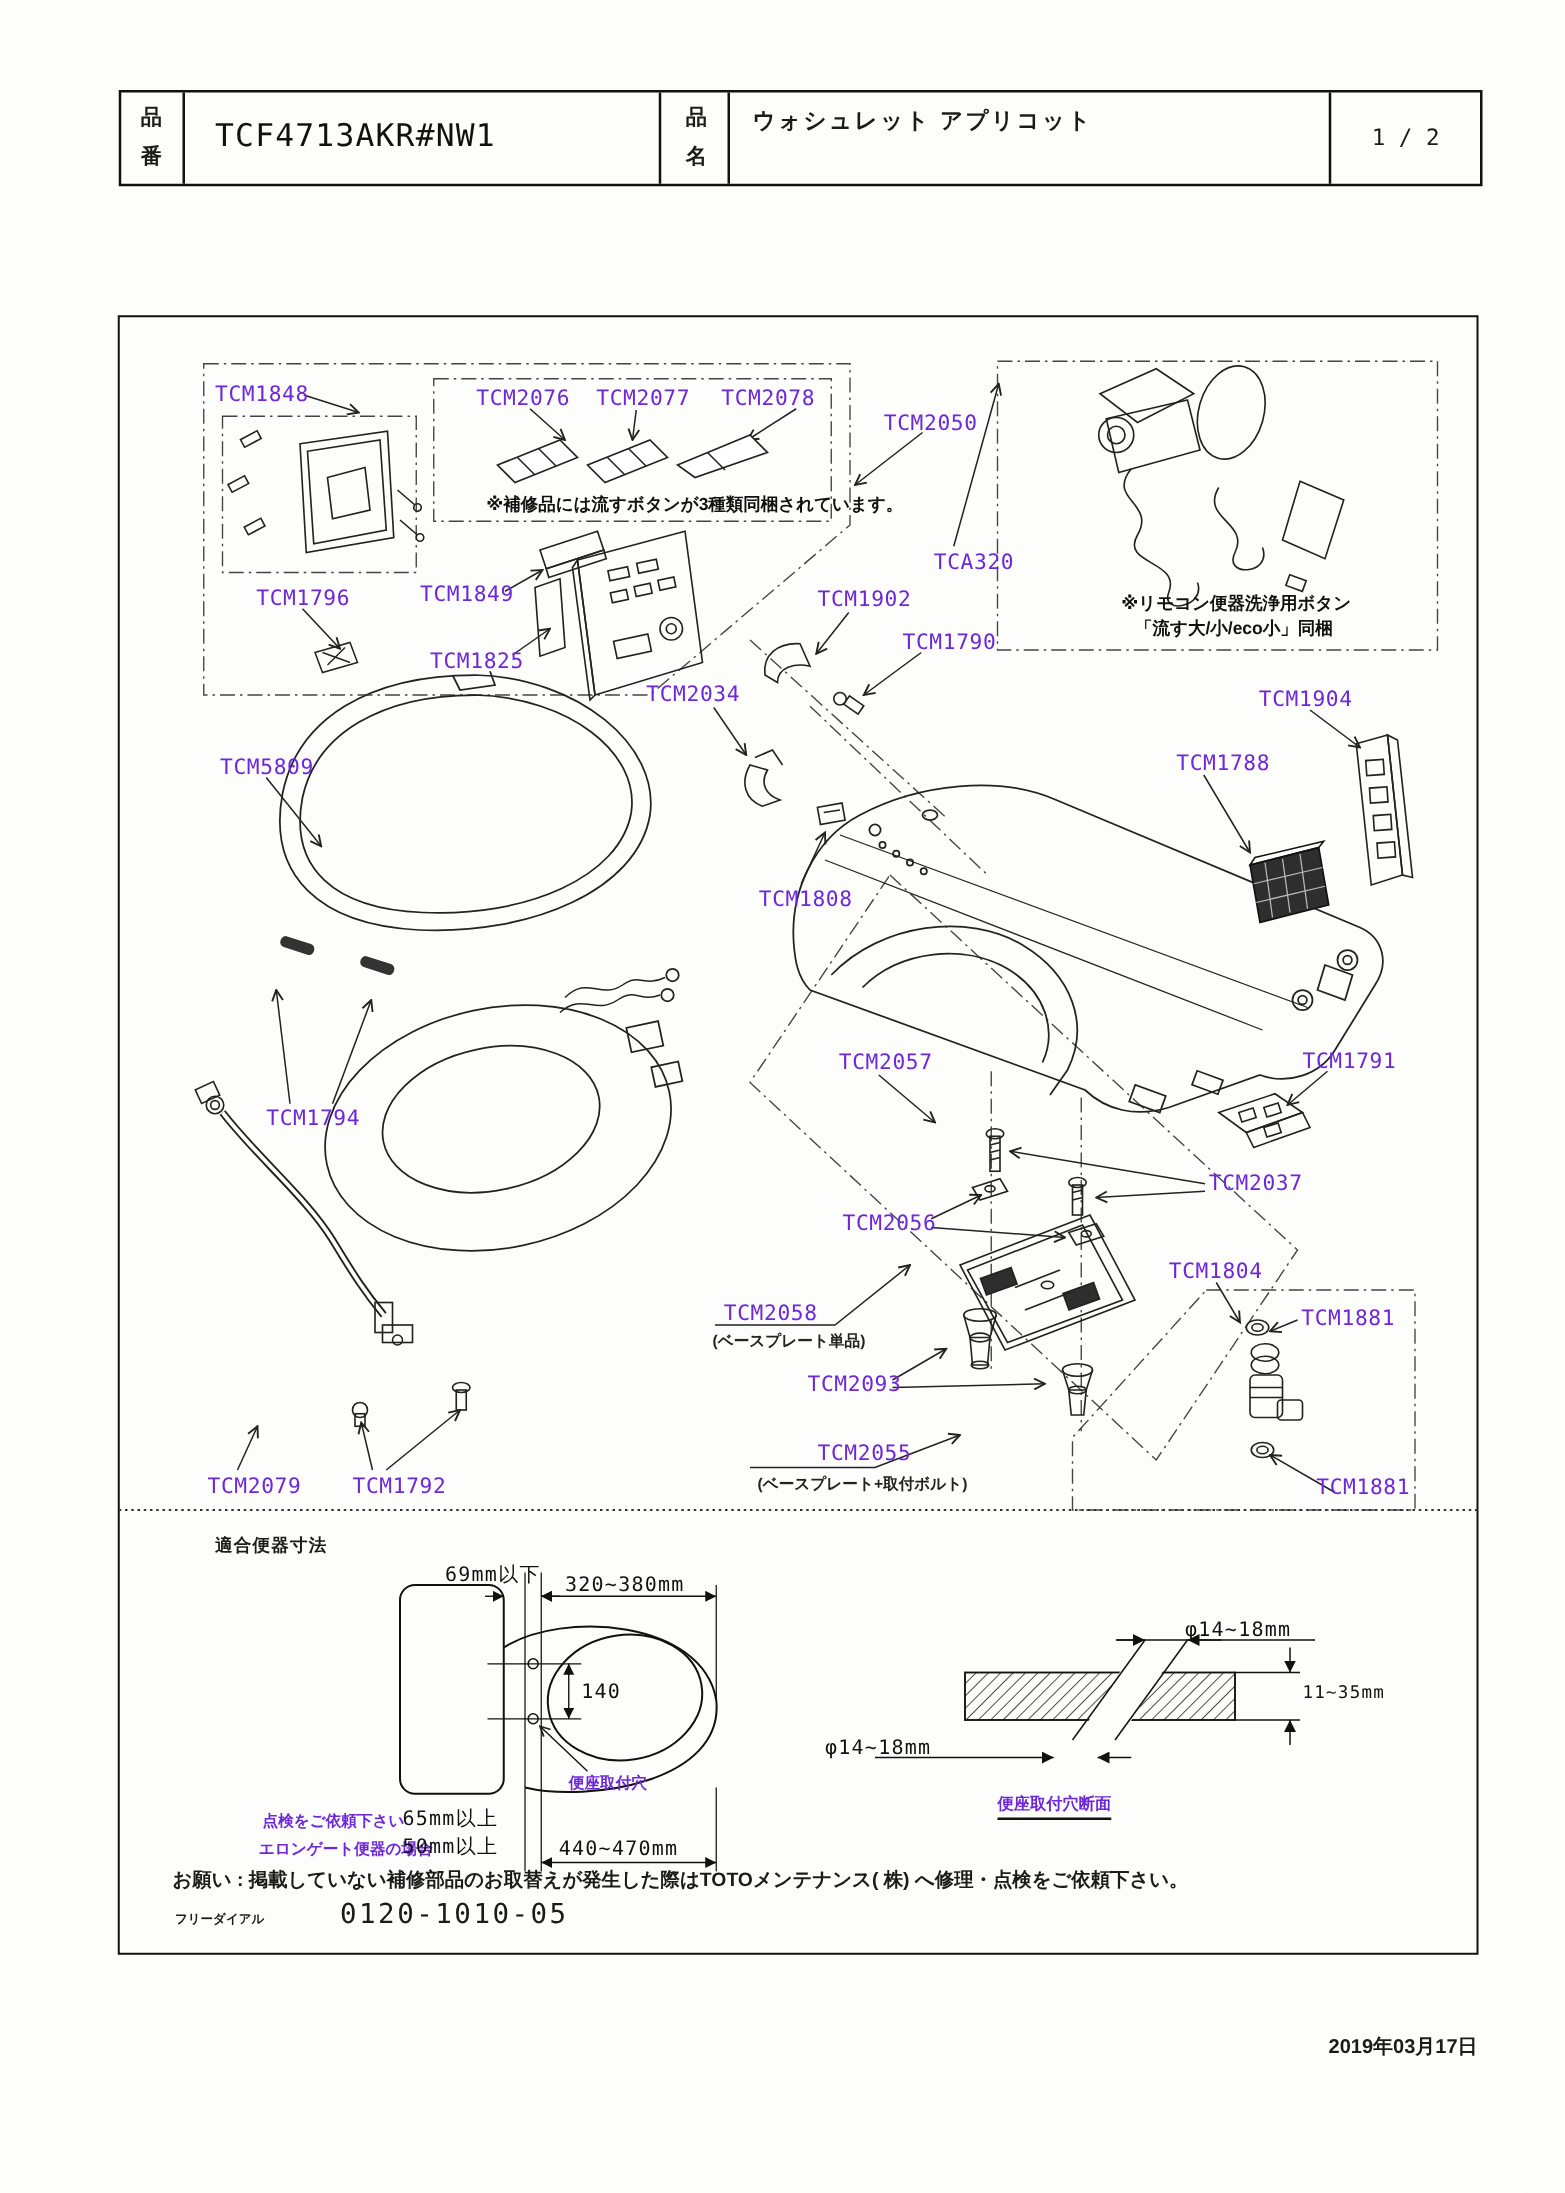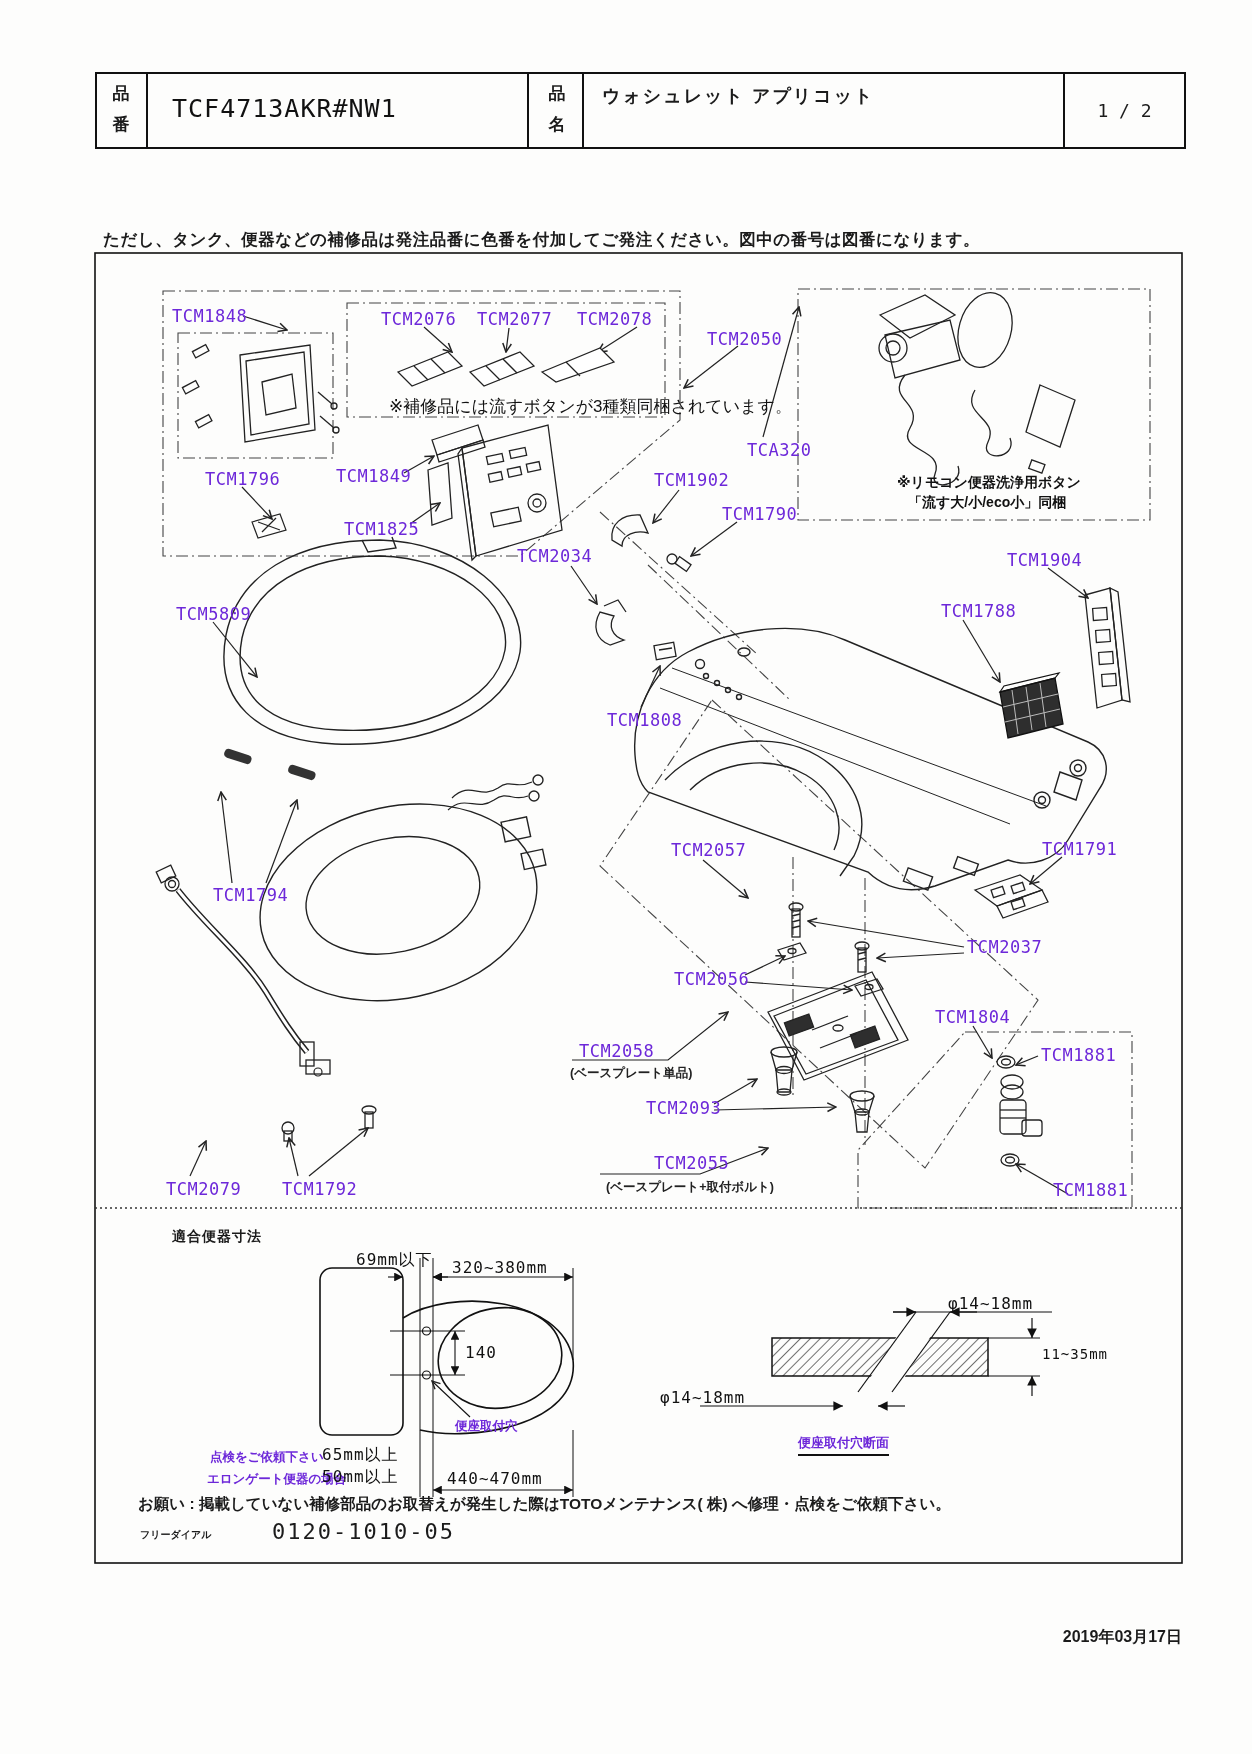--- a/index.html
+++ b/index.html
@@ -2,21 +2,21 @@
 <html><head>
 <meta charset="utf-8">
 <style>
   html,body{margin:0;padding:0;background:#fff;}
   #page{position:relative;width:1252px;height:1754px;background:#fdfdfc;overflow:hidden;
         font-family:"Liberation Sans","DejaVu Sans",sans-serif;color:#1b1b1b;}
   #art{position:absolute;left:0;top:0;z-index:1;}
   .lbl{position:absolute;z-index:2;white-space:nowrap;}
   .plabel{font-family:"DejaVu Sans Mono",monospace;font-size:17px;letter-spacing:.5px;color:#6d28d9;}
   .psub{font-size:12.5px;font-weight:600;color:#222;}
-  .note{font-size:17px;font-weight:400;color:#111;}
+  .note{font-size:14px;font-weight:700;color:#111;}
   .note2{font-size:14px;font-weight:600;color:#111;}
   .dimtxt{font-family:"DejaVu Sans Mono",monospace;font-size:16px;color:#111;letter-spacing:1px;}
   .dimjp{font-size:12.5px;font-weight:700;color:#6d28d9;}
   
   .htable{position:absolute;left:95px;top:72px;width:1087px;height:73px;border:2px solid #111;z-index:2;}
   .vline{position:absolute;top:0;bottom:0;width:0;border-left:2px solid #111;}
   .vlabel{position:absolute;width:22px;font-size:17px;font-weight:600;line-height:31px;
           word-break:break-all;text-align:center;letter-spacing:0;}
   .partno{position:absolute;left:75px;top:20px;font-family:"DejaVu Sans Mono",monospace;
           font-size:25px;letter-spacing:1px;color:#111;}
@@ -356,21 +356,20 @@
     <div class="vline" style="left:430px"></div>
     <div class="vline" style="left:485px"></div>
     <div class="vline" style="left:966px"></div>
     <div class="vlabel" style="left:13px;top:4px">品番</div>
     <div class="partno">TCF4713AKR#NW1</div>
     <div class="vlabel" style="left:449px;top:4px">品名</div>
     <div class="pname">ウォシュレット アプリコット</div>
     <div class="pgnum">1 / 2</div>
   </div>
 
-  <div class="lbl ntc" style="left:103px;top:229px">ただし、タンク、便器などの補修品は発注品番に色番を付加してご発注ください。図中の番号は図番になります。</div>
 
   <div class="lbl plabel" style="left:172px;top:306px">TCM1848</div>
   <div class="lbl plabel" style="left:381px;top:309px">TCM2076</div>
   <div class="lbl plabel" style="left:477px;top:309px">TCM2077</div>
   <div class="lbl plabel" style="left:577px;top:309px">TCM2078</div>
   <div class="lbl plabel" style="left:707px;top:329px">TCM2050</div>
   <div class="lbl plabel" style="left:747px;top:440px">TCA320</div>
   <div class="lbl plabel" style="left:205px;top:469px">TCM1796</div>
   <div class="lbl plabel" style="left:336px;top:466px">TCM1849</div>
   <div class="lbl plabel" style="left:344px;top:519px">TCM1825</div>

